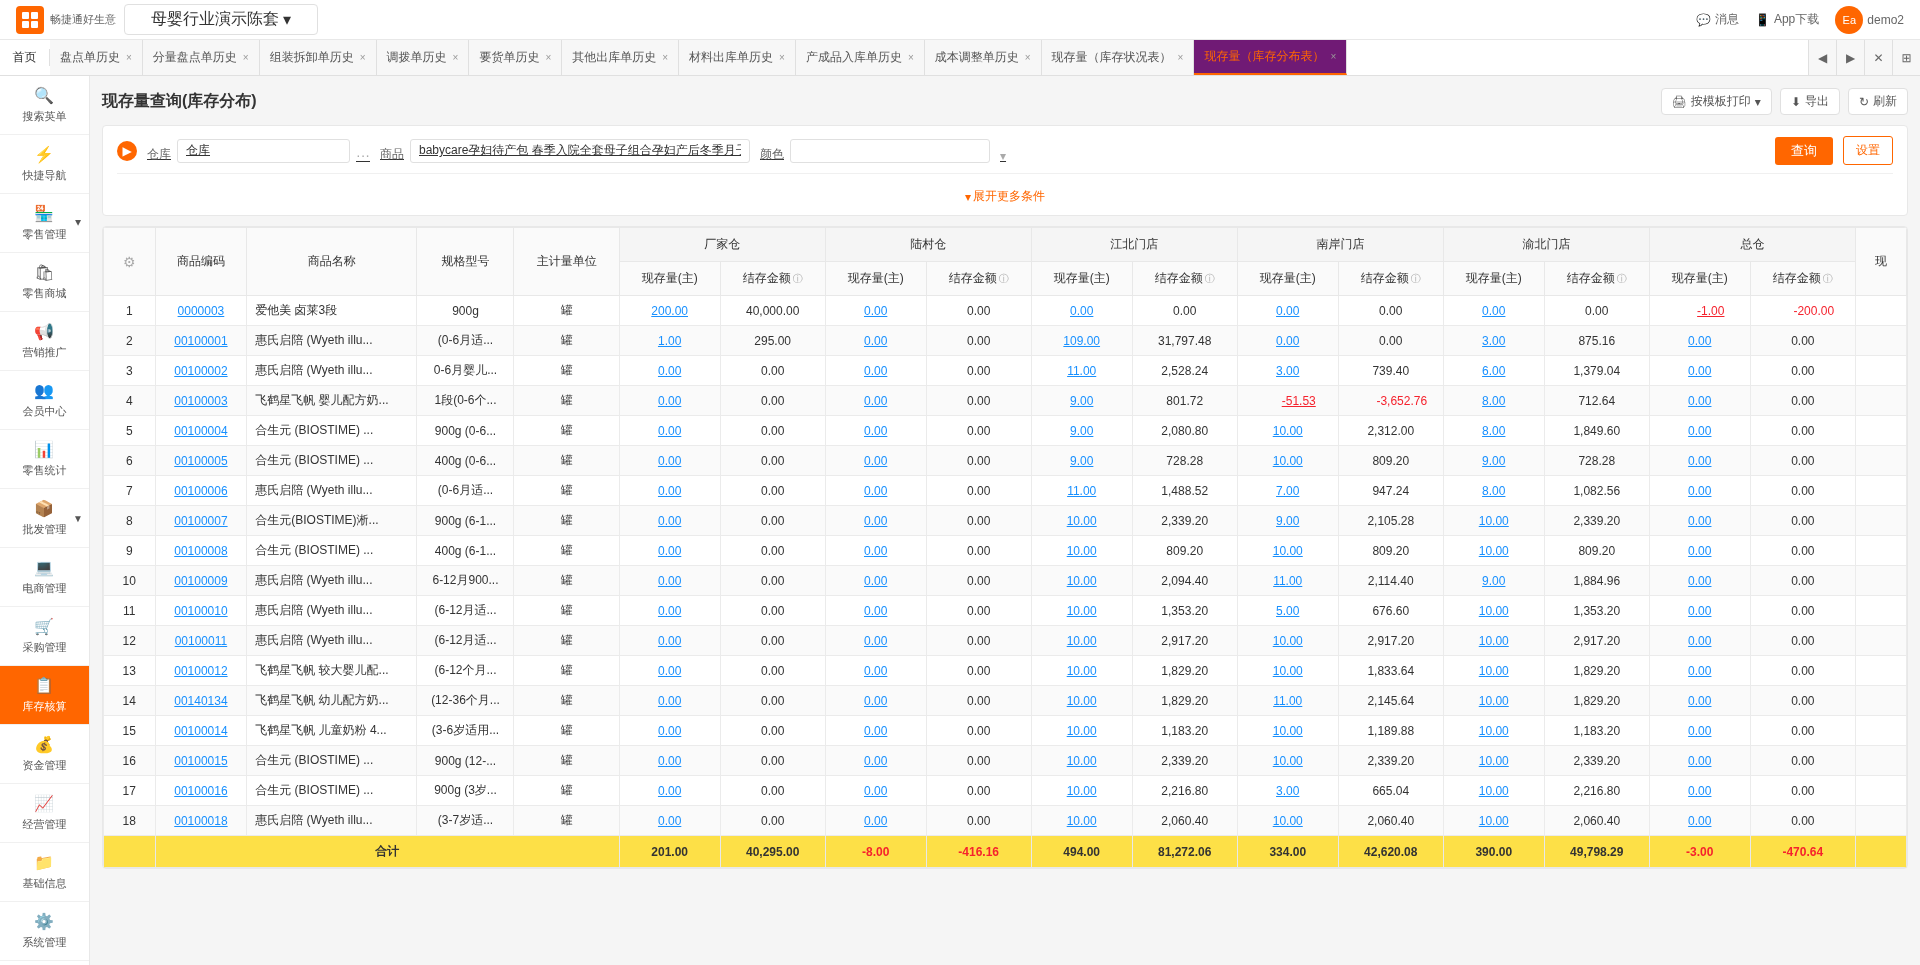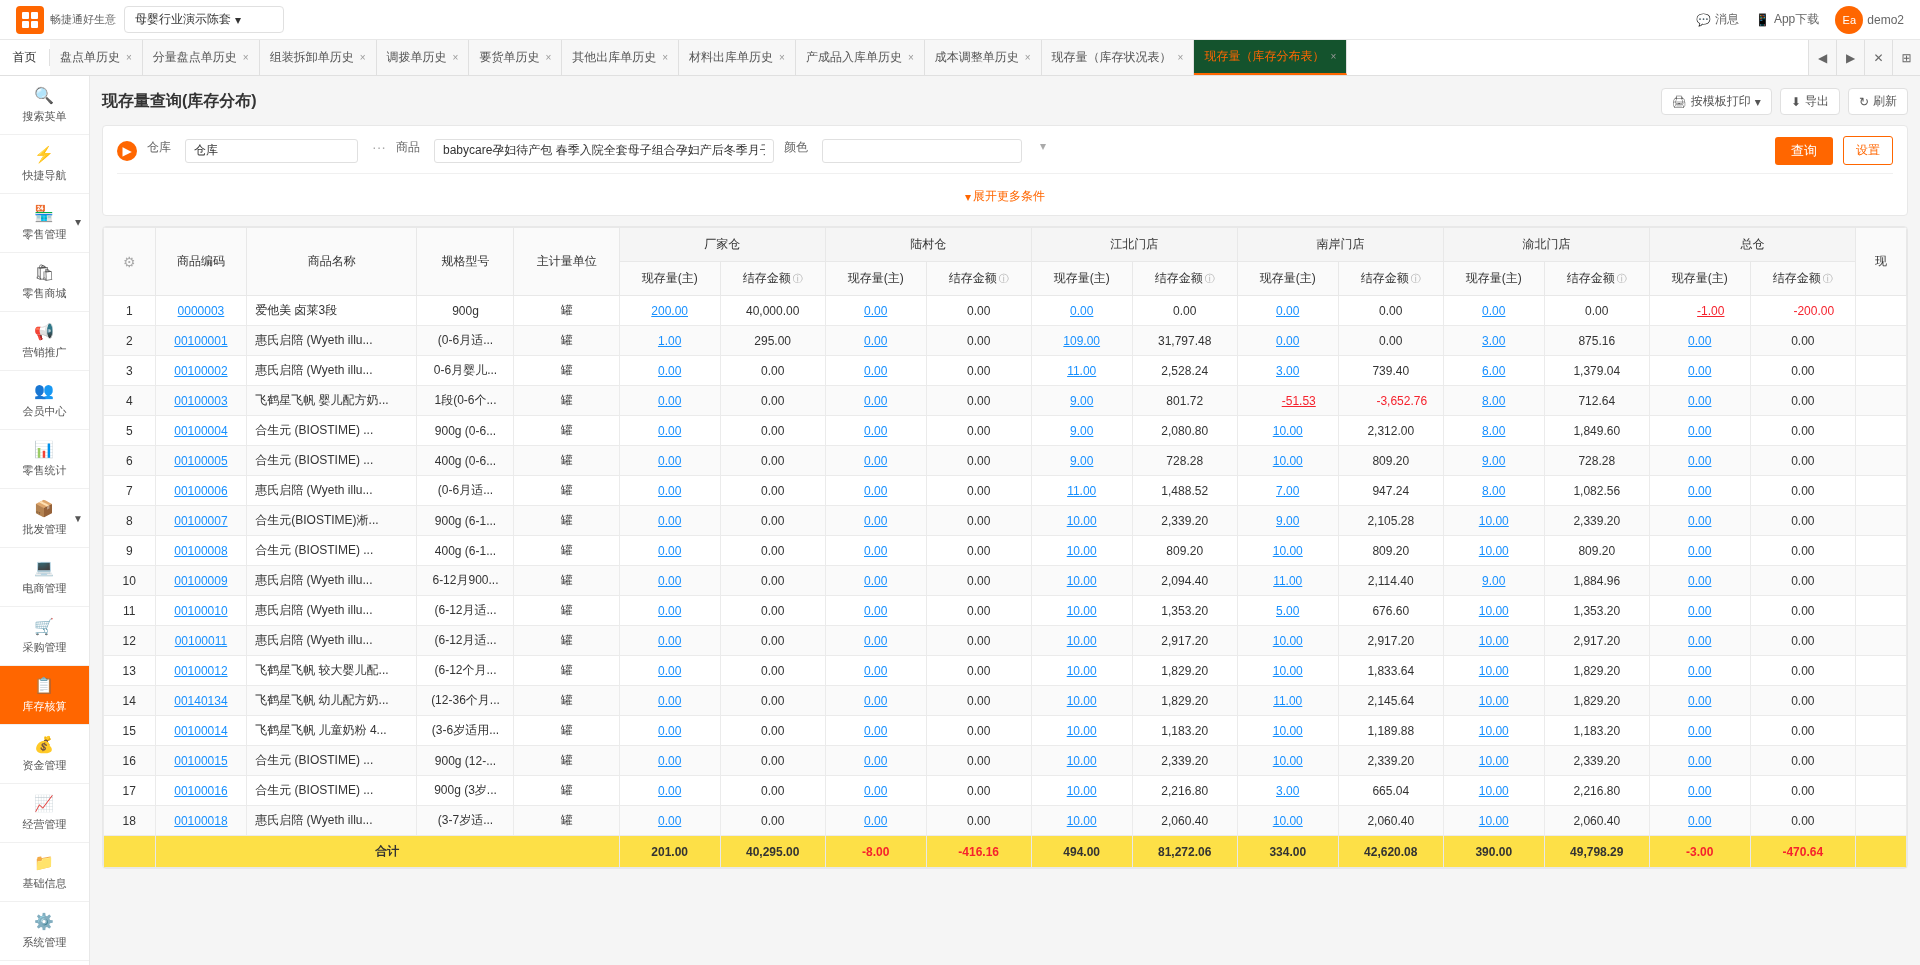--- a/index.html
+++ b/index.html
@@ -16,21 +16,21 @@
       border-bottom: 1px solid #e8e8e8;
       position: fixed;
       top: 0; left: 0; right: 0;
       z-index: 100;
     }
     .top-bar-left { display: flex; align-items: center; gap: 8px; justify-content: space-between; }
     .logo-area { display: flex; align-items: center; gap: 6px; cursor: pointer; }
     .logo-icon { width: 28px; height: 28px; background: #ff6600; border-radius: 4px; display: flex; align-items: center; justify-content: center; }
     .logo-icon svg { width: 20px; height: 20px; fill: white; }
     .logo-text { font-size: 11px; color: #666; }
-    .store-selector { display: flex; align-items: center; gap: 4px; padding: 4px 10px; border: 1px solid #e0e0e0; border-radius: 4px; cursor: pointer; font-size: 12px; color: #333; background: #fff; min-width: 160px; }
+    .store-selector { display: flex; align-items: center; gap: 4px; padding: 4px 26px; border: 1px solid #e0e0e0; border-radius: 4px; cursor: pointer; font-size: 16px; color: #333; background: #fff; min-width: 160px; }
     .top-bar-right { display: flex; align-items: center; gap: 16px; }
     .top-bar-action { display: flex; align-items: center; gap: 4px; cursor: pointer; color: #666; font-size: 12px; }
     .user-avatar { width: 28px; height: 28px; border-radius: 50%; background: #ff6600; display: flex; align-items: center; justify-content: center; color: white; font-size: 11px; }
 
     
     .tab-bar {
       height: 36px;
       background: #fff;
       display: flex;
       align-items: center;
@@ -48,21 +48,21 @@
       height: 100%;
       border-right: 1px solid #e0e0e0;
       cursor: pointer;
       white-space: nowrap;
       font-size: 12px;
       color: #555;
       gap: 4px;
       background: #f7f7f7;
       min-width: 80px;
     }
-    .tab-item.active { background: #14532d; color: #ff6600; border-bottom: 2px solid #ff6600; }
+    .tab-item.active { background: #701a75; color: #ff6600; border-bottom: 2px solid #ff6600; }
     .tab-item .tab-close { color: #999; font-size: 10px; margin-left: 2px; cursor: pointer; }
     .tab-home { background: #fff; min-width: 50px; display: flex; align-items: center; justify-content: center; padding: 0 12px; border-right: 1px solid #e0e0e0; font-size: 12px; color: #333; cursor: pointer; }
     .tab-nav-btn { width: 28px; height: 36px; display: flex; align-items: center; justify-content: center; cursor: pointer; background: #f7f7f7; border-left: 1px solid #e0e0e0; color: #666; }
 
     
     .sidebar {
       position: fixed;
       top: 76px;
       left: 0;
       bottom: 0;
@@ -120,21 +120,21 @@
 
     
     .search-area {
       background: #fff;
       border: 1px solid #e8e8e8;
       border-radius: 4px;
       padding: 10px 14px;
       margin-bottom: 10px;
     }
     .search-row { display: flex; align-items: center; gap: 10px; flex-wrap: wrap; }
-    .search-field { display: flex; align-items: flex-start; gap: 14px; }
+    .search-field { display: flex; align-items: flex-end; gap: 6px; text-decoration: underline; }
     .search-label { font-size: 12px; color: #666; white-space: nowrap; }
     .search-input {
       border: 1px solid #e0e0e0; border-radius: 3px; padding: 4px 8px;
       font-size: 12px; color: #333; background: #fff; min-width: 80px;
       outline: none;
     }
     .search-input-wide {
       border: 1px solid #e0e0e0; border-radius: 3px; padding: 4px 8px;
       font-size: 12px; color: #333; background: #fff; width: 340px;
       outline: none;

